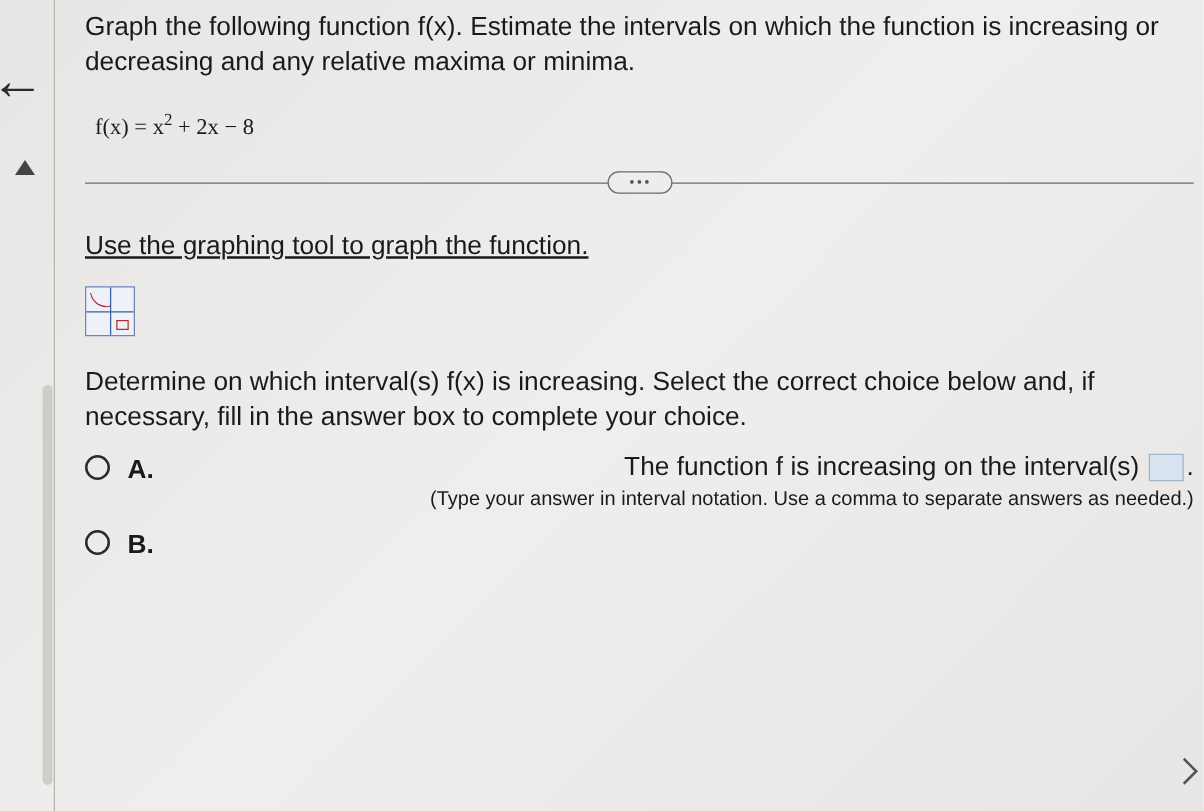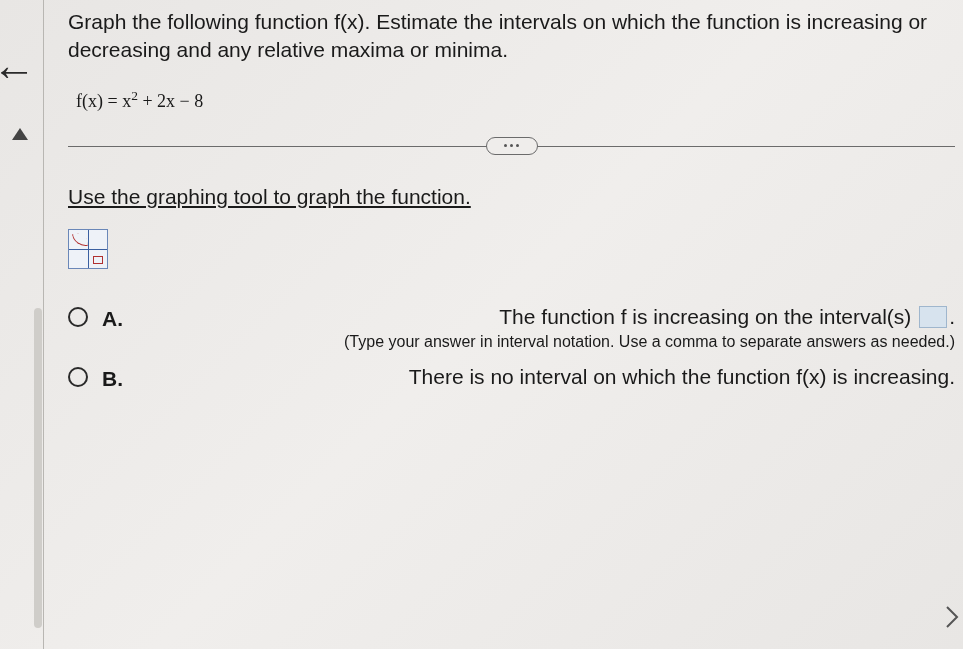--- a/index.html
+++ b/index.html
@@ -165,36 +165,36 @@
 
   <div class="sub-section">Use the graphing tool to graph the function.</div>
 
   <div class="graph-icon">
     <div class="v"></div>
     <div class="h"></div>
     <div class="curve"></div>
     <div class="pt"></div>
   </div>
 
+  <div>Determine on which interval(s) f(x) is increasing. Select the correct choice below and, if necessary, fill in the answer box to complete your choice.</div>
 
   <div class="choices">
 
     <div class="choice-row">
       <div class="radio"></div>
       <div class="choice-label">A.</div>
       <div class="choice-body">
         <span>The function f is increasing on the interval(s) </span><span class="answer-box"></span><span>.</span>
         <div class="hint">(Type your answer in interval notation. Use a comma to separate answers as needed.)</div>
       </div>
     </div>
 
     <div class="choice-row">
       <div class="radio"></div>
       <div class="choice-label">B.</div>
-      <div class="choice-body">There is no interval on which the function f(x) is increasing.</div>
     </div>
 
   </div>
 </div>
 
 <svg class="floater" viewBox="0 0 18 28">
   <path d="M4 4 L14 14 L4 24" stroke="#555" stroke-width="2" fill="none"></path>
 </svg>
 
 </body></html>

